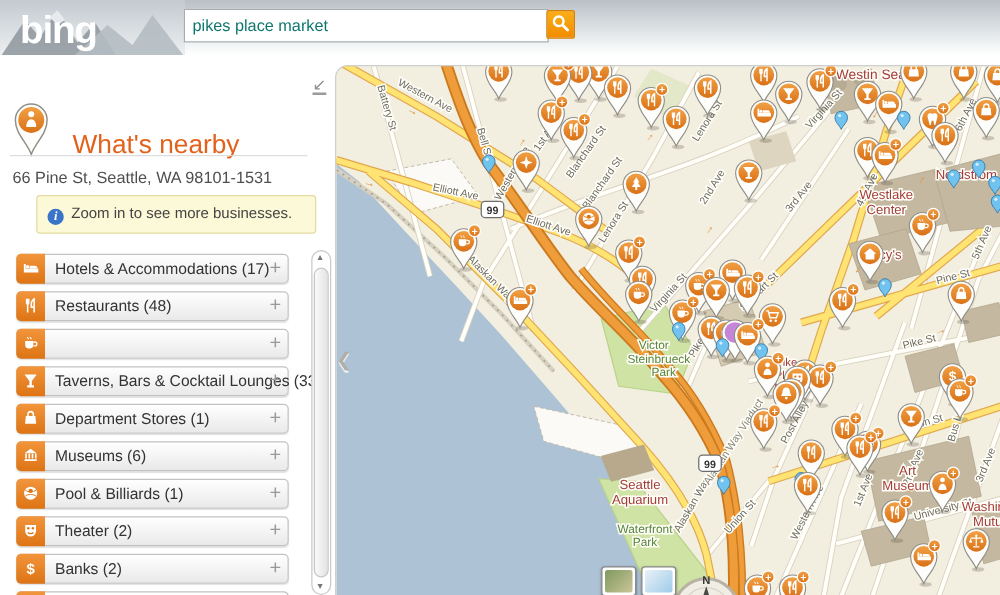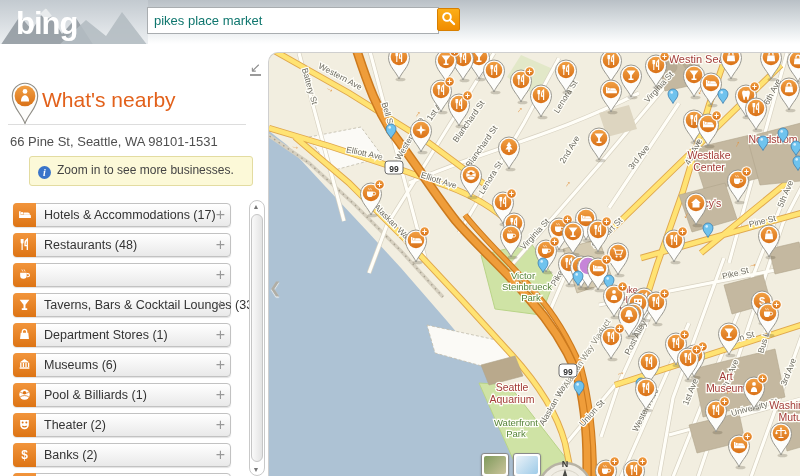--- a/index.html
+++ b/index.html
@@ -161,21 +161,21 @@
 
   <aside class="sidebar">
     <div class="collapse-ic">↙</div>
     <div class="sb-pin">
       <svg width="30" height="44" viewBox="-13 -13 26 38">
         <path d="M0,23 C-2.5,15 -11,9 -11,-1 A11,11 0 1 1 11,-1 C11,9 2.5,15 0,23 Z" fill="#fdfdfb" stroke="#8f8d86" stroke-width="1"></path>
         <circle cx="0" cy="-1" r="9" fill="url(#gpin)"></circle>
         <use href="#i-person" x="-6.5" y="-8" width="13" height="13"></use>
       </svg>
     </div>
-    <h1 class="sb-title" style="margin:0;font-weight:normal">What's nearby</h1>
+    <h1 class="sb-title" style="margin:16px;font-weight:normal">What's nearby</h1>
     <div class="sb-div"></div>
     <div class="sb-addr">66 Pine St, Seattle, WA 98101-1531</div>
     <div class="notice">
       <span class="i-ico">i</span><span>Zoom in to see more businesses.</span>
     </div>
     <div class="cats" id="cats">
         <div class="cat-row">
           <span class="cat-ic"><svg width="13" height="13">
               <use href="#i-bed"></use>
             </svg></span>

